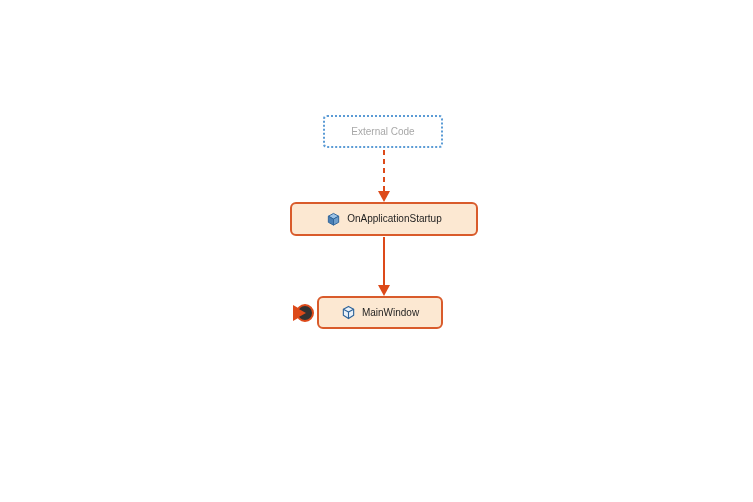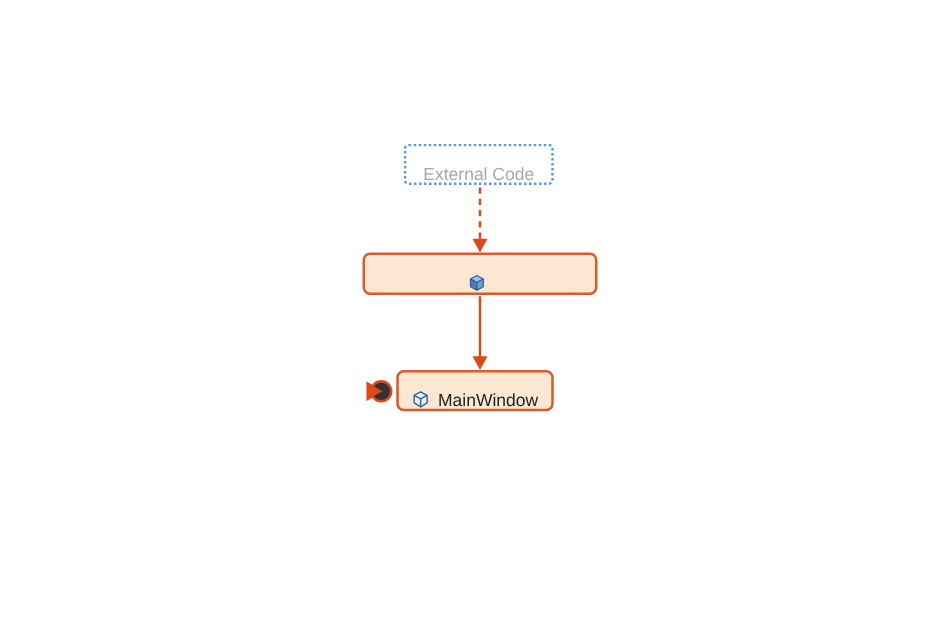--- a/index.html
+++ b/index.html
@@ -18,24 +18,24 @@
   .edges-layer {
     position: absolute;
     left: 0;
     top: 0;
     width: 753px;
     height: 502px;
   }
   .node {
     position: absolute;
     display: flex;
-    align-items: flex-end;
+    align-items: center;
     justify-content: center;
     box-sizing: border-box;
-    font-size: 14px;
+    font-size: 10px;
     white-space: nowrap;
     cursor: default;
   }
   .node-external {
     left: 323px;
     top: 115px;
     width: 120px;
     height: 33px;
     border: 2px dotted #5b9bd5;
     border-radius: 4px;
@@ -101,20 +101,21 @@
   </div>
 
   <div class="node node-call node-startup">
     <span class="node-icon">
       <svg width="15" height="15" viewBox="0 0 16 16">
         <polygon points="8,1.5 13.5,4.5 8,7.5 2.5,4.5" fill="#9dc3e6" stroke="#2e6399" stroke-width="1" stroke-linejoin="round"></polygon>
         <polygon points="2.5,4.5 8,7.5 8,14 2.5,11" fill="#4a7fb5" stroke="#2e6399" stroke-width="1" stroke-linejoin="round"></polygon>
         <polygon points="13.5,4.5 8,7.5 8,14 13.5,11" fill="#6f9ecb" stroke="#2e6399" stroke-width="1" stroke-linejoin="round"></polygon>
       </svg>
     </span>
+    <span class="node-label">OnApplicationStartup</span>
   </div>
 
   <svg class="badge" width="24" height="22" viewBox="0 0 24 22">
     <polygon points="0,3 14,11 0,19" fill="#dd4a1a"></polygon>
     <circle cx="12" cy="11" r="8" fill="#323232" stroke="#dd4a1a" stroke-width="2"></circle>
     <polygon points="4,6 13,11 4,16" fill="#dd4a1a"></polygon>
   </svg>
 
   <div class="node node-call node-mainwindow">
     <span class="node-icon">

